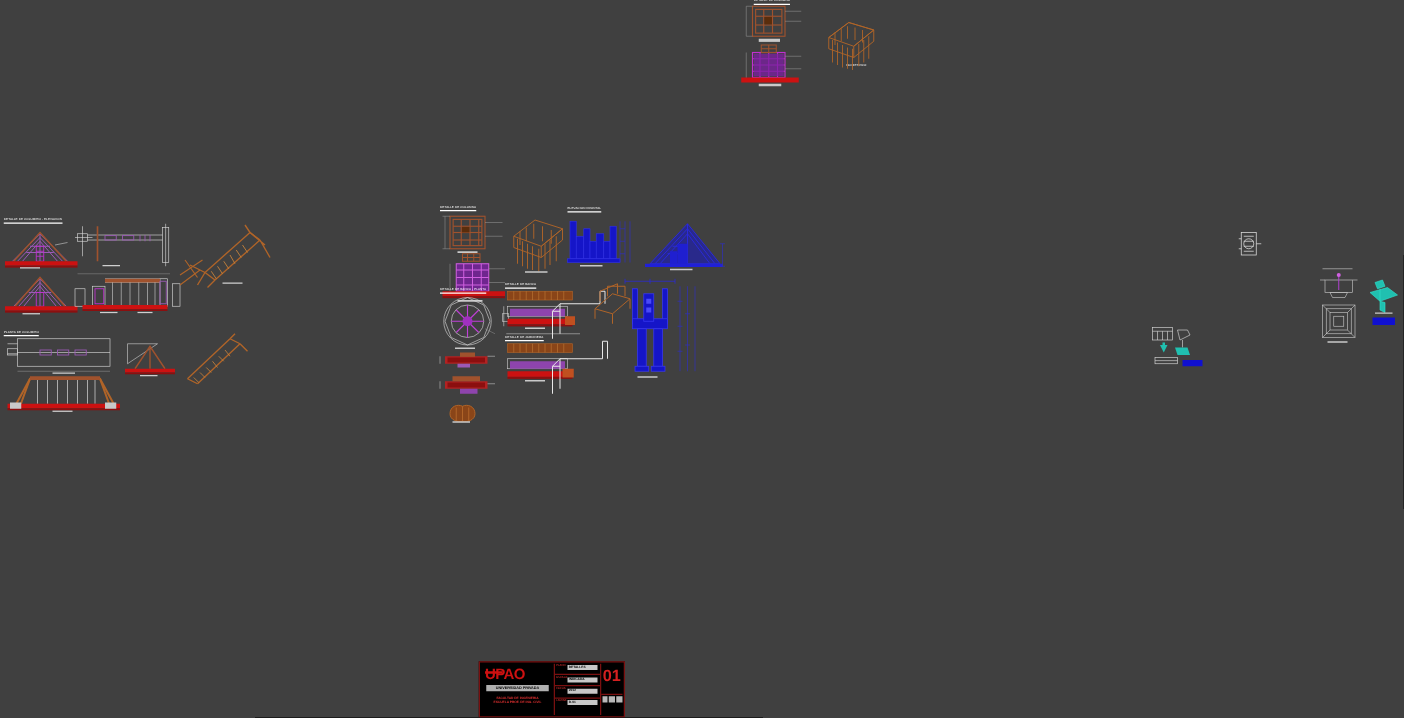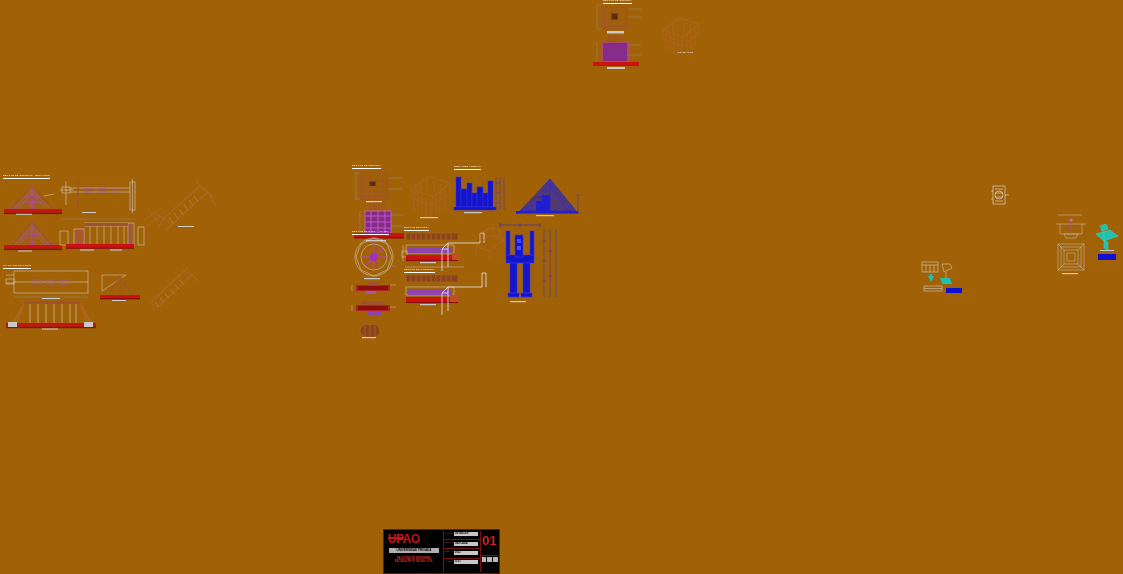--- a/index.html
+++ b/index.html
@@ -1,18 +1,18 @@
 <!DOCTYPE html>
 <html><head>
 <meta charset="utf-8">
 <title>CAD Drawing</title>
 <style>
   html,body{margin:0;padding:0;background:#000;}
   body{width:1123px;height:574px;overflow:hidden;font-family:"Liberation Sans",sans-serif;}
-  #canvas{position:relative;width:1123px;height:574px;background:#a16207;}
+  #canvas{position:relative;width:1123px;height:574px;background:#404040;}
   .grp{position:absolute;}
   .lbl{position:absolute;font-size:2.4px;line-height:1;letter-spacing:.1px;white-space:nowrap;font-family:"Liberation Sans",sans-serif;}
   .lblw{color:#ffffff;}
   .ul{border-bottom:.5px solid currentColor;padding-bottom:.3px;}
   svg{display:block;overflow:visible;}
 
   
   #titleblock{position:absolute;left:383px;top:529px;width:115px;height:43px;border:1px solid #7a1010;background:#000;}
   #tb-logo{position:absolute;left:1px;top:1px;width:58px;height:41px;border-right:1px solid #7a1010;}
   #tb-logo .logotxt{position:absolute;left:3px;top:1px;font-size:12px;font-weight:bold;color:#cc1111;letter-spacing:-.5px;font-family:"Liberation Sans",sans-serif;}

